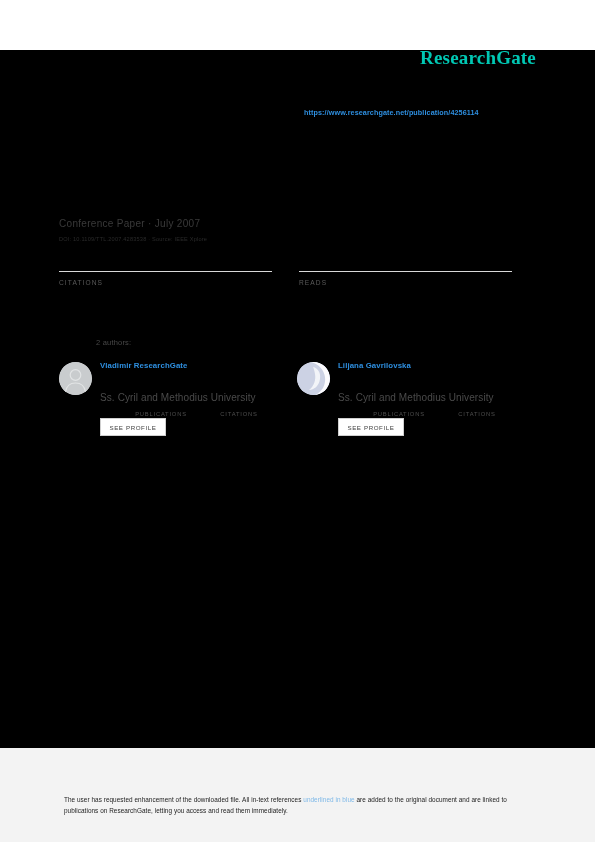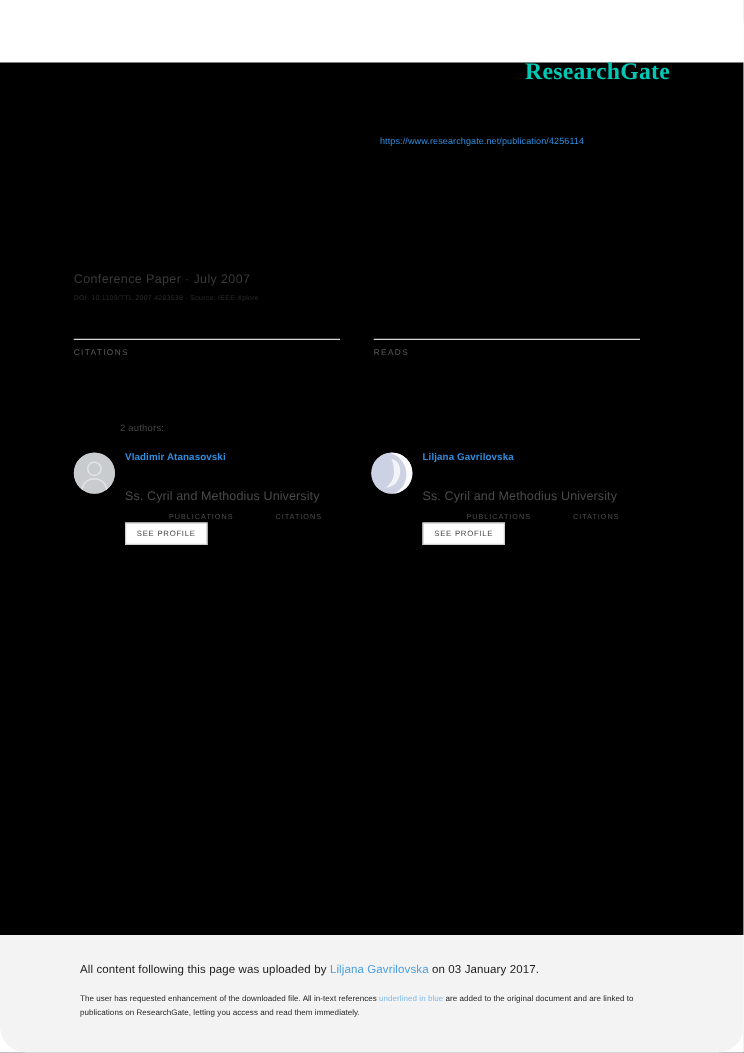--- a/index.html
+++ b/index.html
@@ -11,21 +11,20 @@
   body {
     font-family: "Liberation Sans", sans-serif;
     -webkit-font-smoothing: antialiased;
   }
   .page {
     position: relative;
     width: 595px;
     height: 842px;
     overflow: hidden;
     background: #ffffff;
-    border-radius: 21px;
   }
 
   
   .top-white {
     position: absolute;
     left: 0; top: 0;
     width: 595px; height: 50px;
     background: #ffffff;
   }
 
@@ -53,20 +52,21 @@
 
   
   .url-line {
     position: absolute;
     left: 304px;
     top: 108px;
     font-size: 7.2px;
     color: #2e8fe0;
     letter-spacing: 0.1px;
     white-space: nowrap;
+    font-weight: bold;
   }
 
   
   .hidden-title {
     position: absolute;
     left: 59px;
     top: 150px;
     width: 470px;
     color: #000000;
     font-size: 15px;
@@ -292,21 +292,21 @@
 
   <div class="author a1">
     <div class="avatar generic">
       <svg width="33" height="33" viewBox="0 0 33 33" aria-hidden="true">
         <circle cx="16.5" cy="16.5" r="16.5" fill="#c9ccce"></circle>
         <circle cx="16.5" cy="13" r="5.3" fill="none" stroke="#e2e4e5" stroke-width="1.2"></circle>
         <path d="M6.5 30 C7.5 23.5 12 21 16.5 21 C21 21 25.5 23.5 26.5 30" fill="none" stroke="#e2e4e5" stroke-width="1.2"></path>
       </svg>
     </div>
     <div class="author-body">
-      <span class="author-name">Vladimir Atanasovski</span>
+      <span class="author-name">Vladimir ResearchGate</span>
       <span class="author-affil">Ss. Cyril and Methodius University</span>
       <div class="author-stats">
         <div class="astat pubs">
           <span class="astat-value"></span>
           <span class="astat-label">PUBLICATIONS</span>
         </div>
         <div class="astat cites">
           <span class="astat-value"></span>
           <span class="astat-label">CITATIONS</span>
         </div>
@@ -341,21 +341,18 @@
         <div class="astat cites">
           <span class="astat-value"></span>
           <span class="astat-label">CITATIONS</span>
         </div>
       </div>
     </div>
     <div class="see-profile">SEE PROFILE</div>
   </div>
 
   <div class="footer">
-    <div class="footer-main">
-      <span>All content following this page was uploaded by </span><span class="lnk">Liljana Gavrilovska</span><span> on 03 January 2017.</span>
-    </div>
     <div class="footer-note">
       <span>The user has requested enhancement of the downloaded file. All in-text references </span><span class="lnk">underlined in blue</span><span> are added to the original document and are linked to publications on ResearchGate, letting you access and read them immediately.</span>
     </div>
   </div>
 
 </div>
 
 </body></html>

